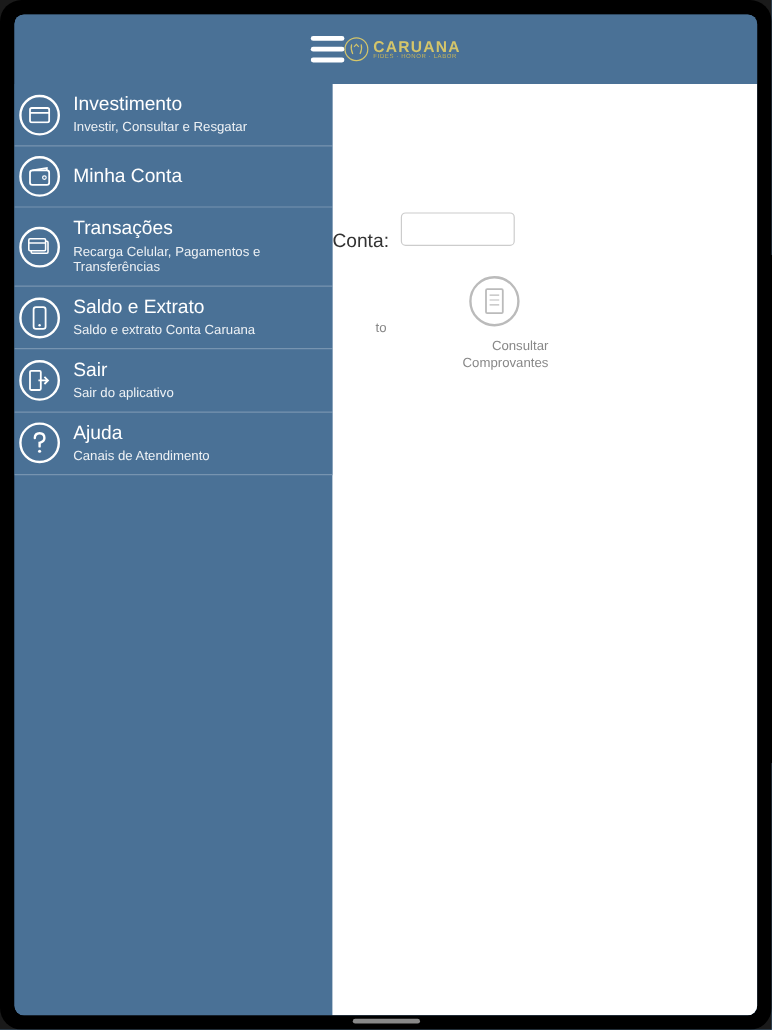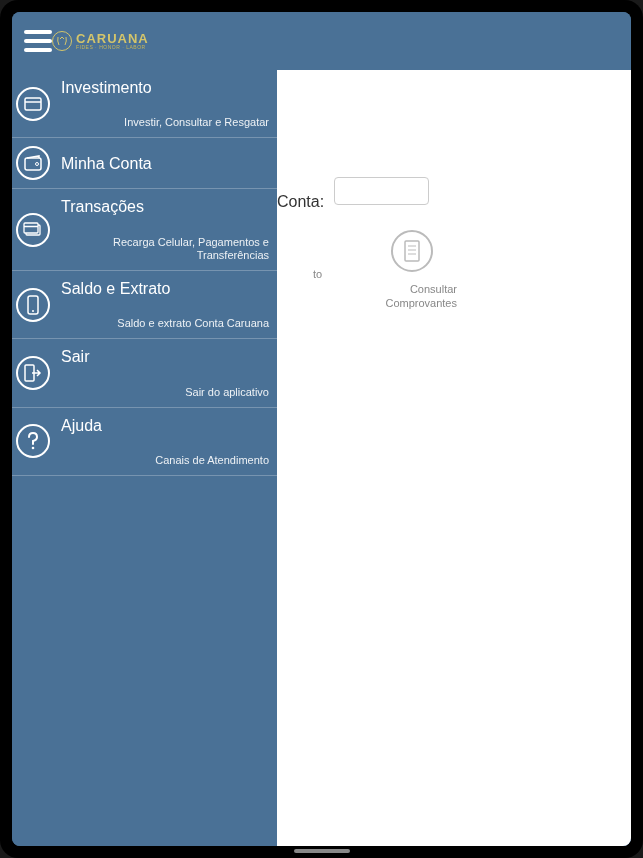--- a/index.html
+++ b/index.html
@@ -26,22 +26,22 @@
       border-radius: 8px;
       position: relative;
       overflow: hidden;
     }
     .header {
       width: 100%;
       height: 58px;
       background: #4a7196;
       display: flex;
       align-items: center;
-      justify-content: flex-start;
-      padding: 0 12px;
+      justify-content: center;
+      padding: 0 1px;
       position: relative;
       z-index: 10;
     }
     .hamburger {
       width: 28px;
       height: 22px;
       display: flex;
       flex-direction: column;
       justify-content: space-between;
       cursor: pointer;
@@ -191,22 +191,21 @@
     .sidebar-title {
       font-size: 16px;
       font-weight: 400;
       color: #fff;
       line-height: 1.2;
     }
     .sidebar-desc {
       font-size: 11px;
       color: rgba(255,255,255,0.9);
       line-height: 1.2;
-      margin-top: 19px;
-      text-align: right;
+      margin-top: 3px;
     }
     .home-indicator {
       position: absolute;
       bottom: 5px;
       left: 50%;
       transform: translateX(-50%);
       width: 56px;
       height: 4px;
       background: #888;
       border-radius: 3px;

